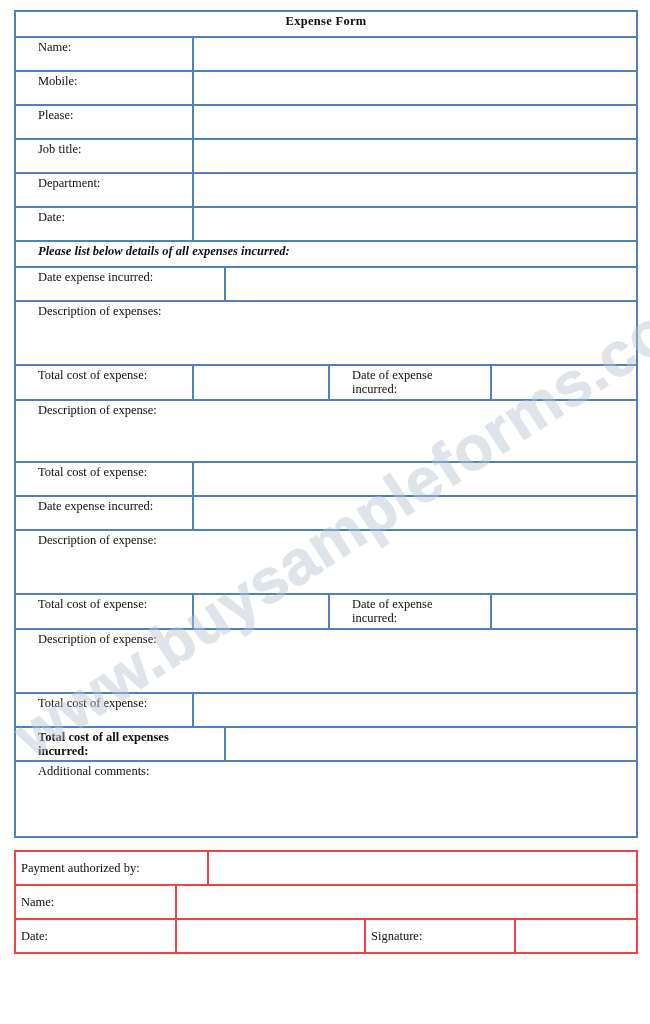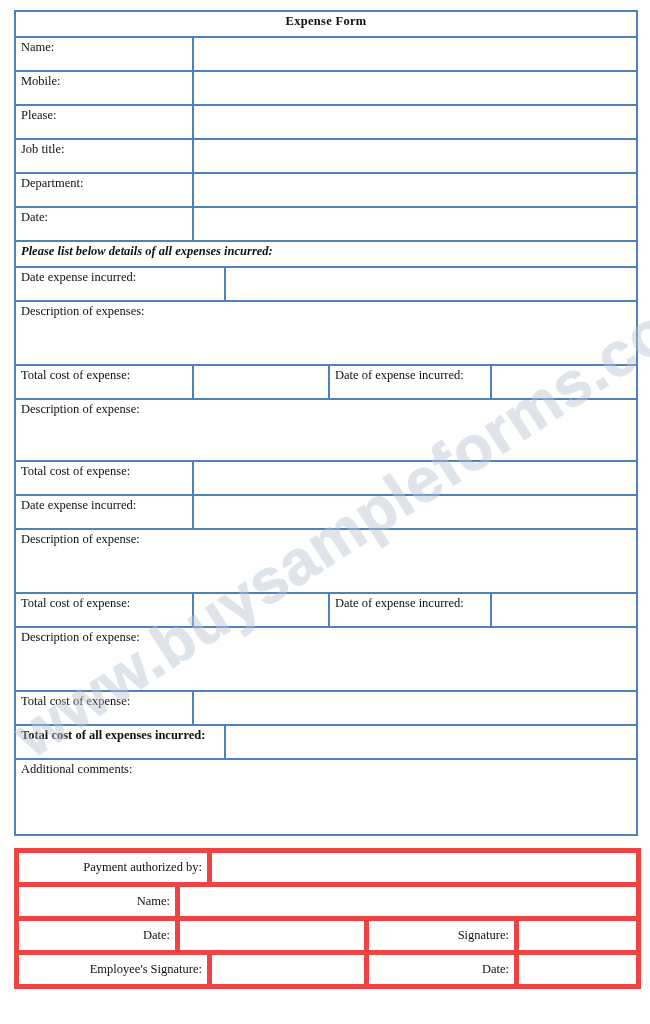--- a/index.html
+++ b/index.html
@@ -43,21 +43,21 @@
 
   table.form{
     width:622px;
     border-collapse:collapse;
     table-layout:fixed;
     background:#fff;
   }
   table.form td{
     border:2px solid #4f81bd;
     height:26px;
-    padding:2px 5px;
+    padding:2px 22px;
     font-size:12.5px;
     color:#10100f;
     vertical-align:top;
     line-height:1.15;
     background:#ffffff;
     box-sizing:border-box;
   }
 
   
   td.fill-light{ background:#dce5f1; }
@@ -96,29 +96,28 @@
   tr.r-comments td{ height:76px; }
 
   .spacer{ height:12px; }
 
   table.sign{
     width:622px;
     border-collapse:collapse;
     table-layout:fixed;
   }
   table.sign td{
-    border:5px solid #ef4444;
+    border:2px solid #ef4444;
     padding:2px 5px;
     font-size:12.5px;
     color:#10100f;
     height:34px;
     vertical-align:middle;
     background:#ffffff;
     box-sizing:border-box;
-    text-align:right;
   }
 </style>
 </head>
 <body>
 
 <div id="watermark">
   <div class="wm-text">www.buysampleforms.com</div>
 </div>
 
 <div id="page">
@@ -242,22 +241,16 @@
     <tr>
       <td class="fill-white">Name:</td>
       <td colspan="4" class="fill-white"></td>
     </tr>
     <tr>
       <td class="fill-light">Date:</td>
       <td colspan="2" class="fill-white"></td>
       <td class="fill-light">Signature:</td>
       <td class="fill-white"></td>
     </tr>
-    <tr>
-      <td colspan="2" class="fill-white">Employee's Signature:</td>
-      <td class="fill-white"></td>
-      <td class="fill-white">Date:</td>
-      <td class="fill-white"></td>
-    </tr>
   </tbody>
     </table>
 
 </div>
 
 </body></html>

